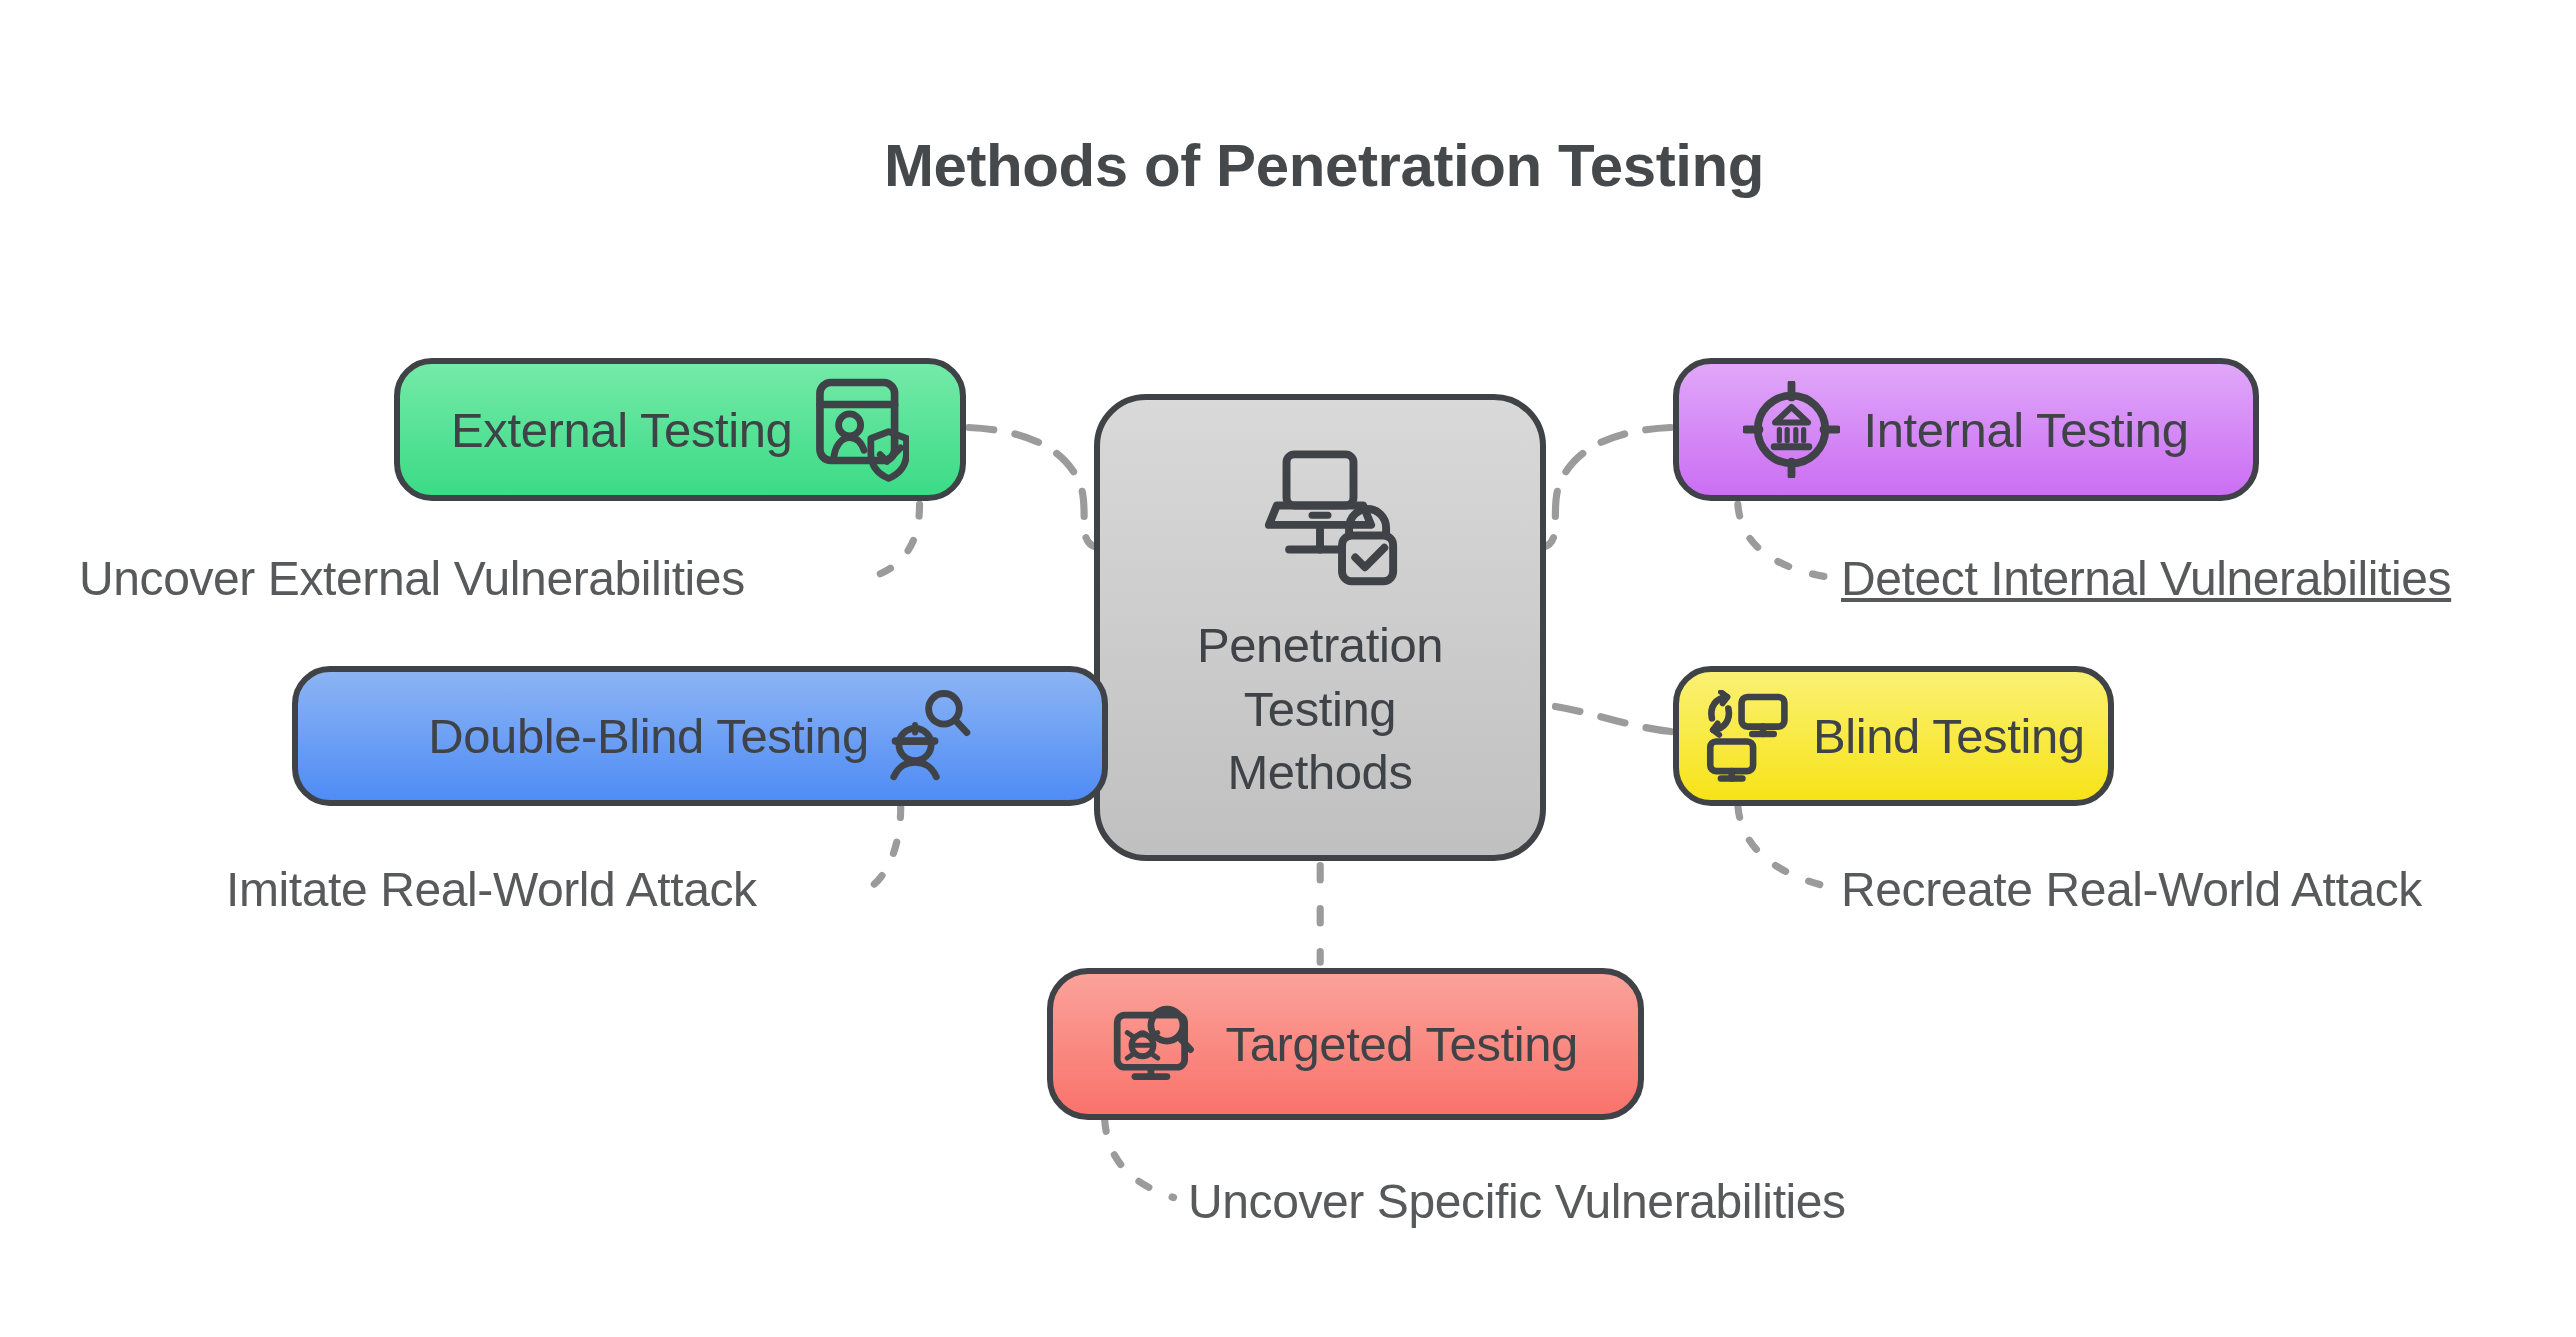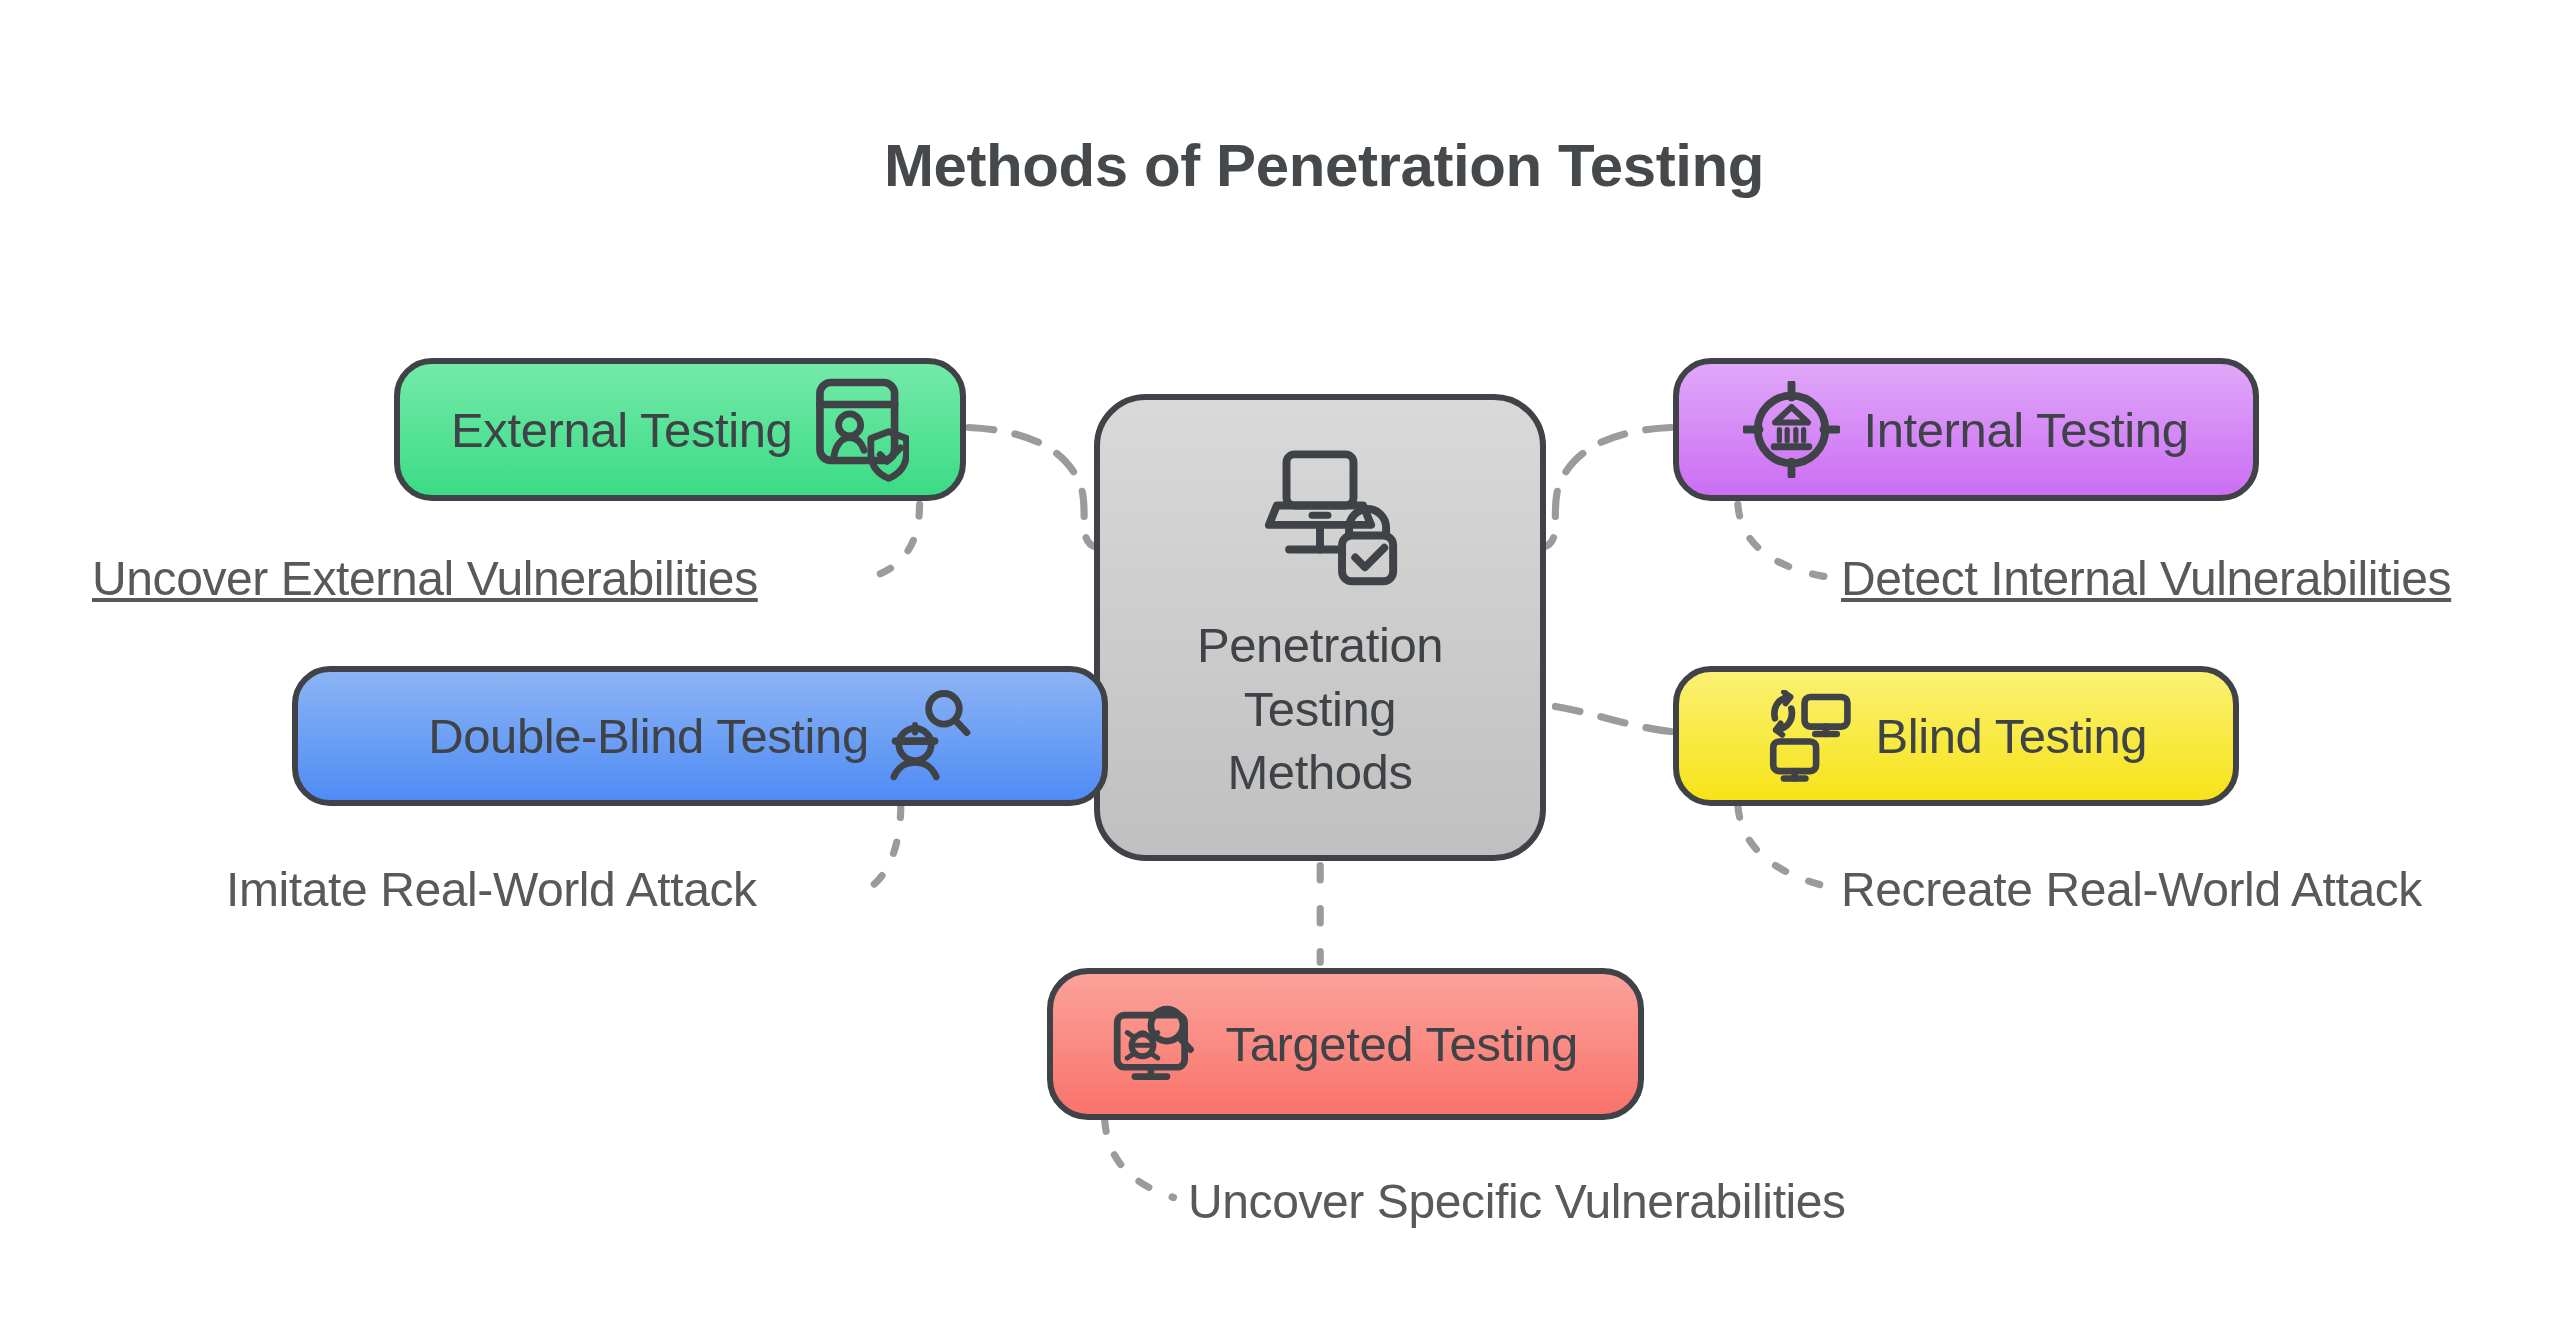--- a/index.html
+++ b/index.html
@@ -25,26 +25,26 @@
   .node svg{flex:0 0 auto;}
   .node svg *{stroke:#3F4347;stroke-linecap:round;stroke-linejoin:round;fill:none;}
   #node-center{
     left:1094px;top:394px;width:452px;height:467px;border-radius:52px;
     flex-direction:column;gap:23px;
   }
   #node-center .lbl{font-size:49px;text-align:center;line-height:1.3;width:331px;white-space:normal;}
   #node-external{left:394px;top:358px;width:572px;height:143px;border-radius:38px;gap:21.5px;}
   #node-internal{left:1673px;top:358px;width:586px;height:143px;border-radius:38px;gap:23px;}
   #node-double-blind{left:292px;top:666px;width:816px;height:140px;border-radius:38px;gap:18px;}
-  #node-blind{left:1673px;top:666px;width:566px;height:140px;border-radius:38px;gap:21.5px;}
+  #node-blind{left:1673px;top:666px;width:441px;height:140px;border-radius:38px;gap:21.5px;}
   #node-targeted{left:1047px;top:968px;width:597px;height:152px;border-radius:41px;gap:21.5px;}
   .caption{
     position:absolute;font-size:48px;color:#57595B;white-space:nowrap;letter-spacing:-0.4px;
   }
-  #cap-external{left:92px;top:551px;text-decoration:underline;}
+  #cap-external{left:79px;top:551px;}
   #cap-internal{left:1841px;top:551px;text-decoration:underline;}
   #cap-double-blind{left:226px;top:862px;}
   #cap-blind{left:1841px;top:862px;}
   #cap-targeted{left:1188px;top:1174px;}
 </style>
 </head>
 <body>
 
 <div class="stage">
 

